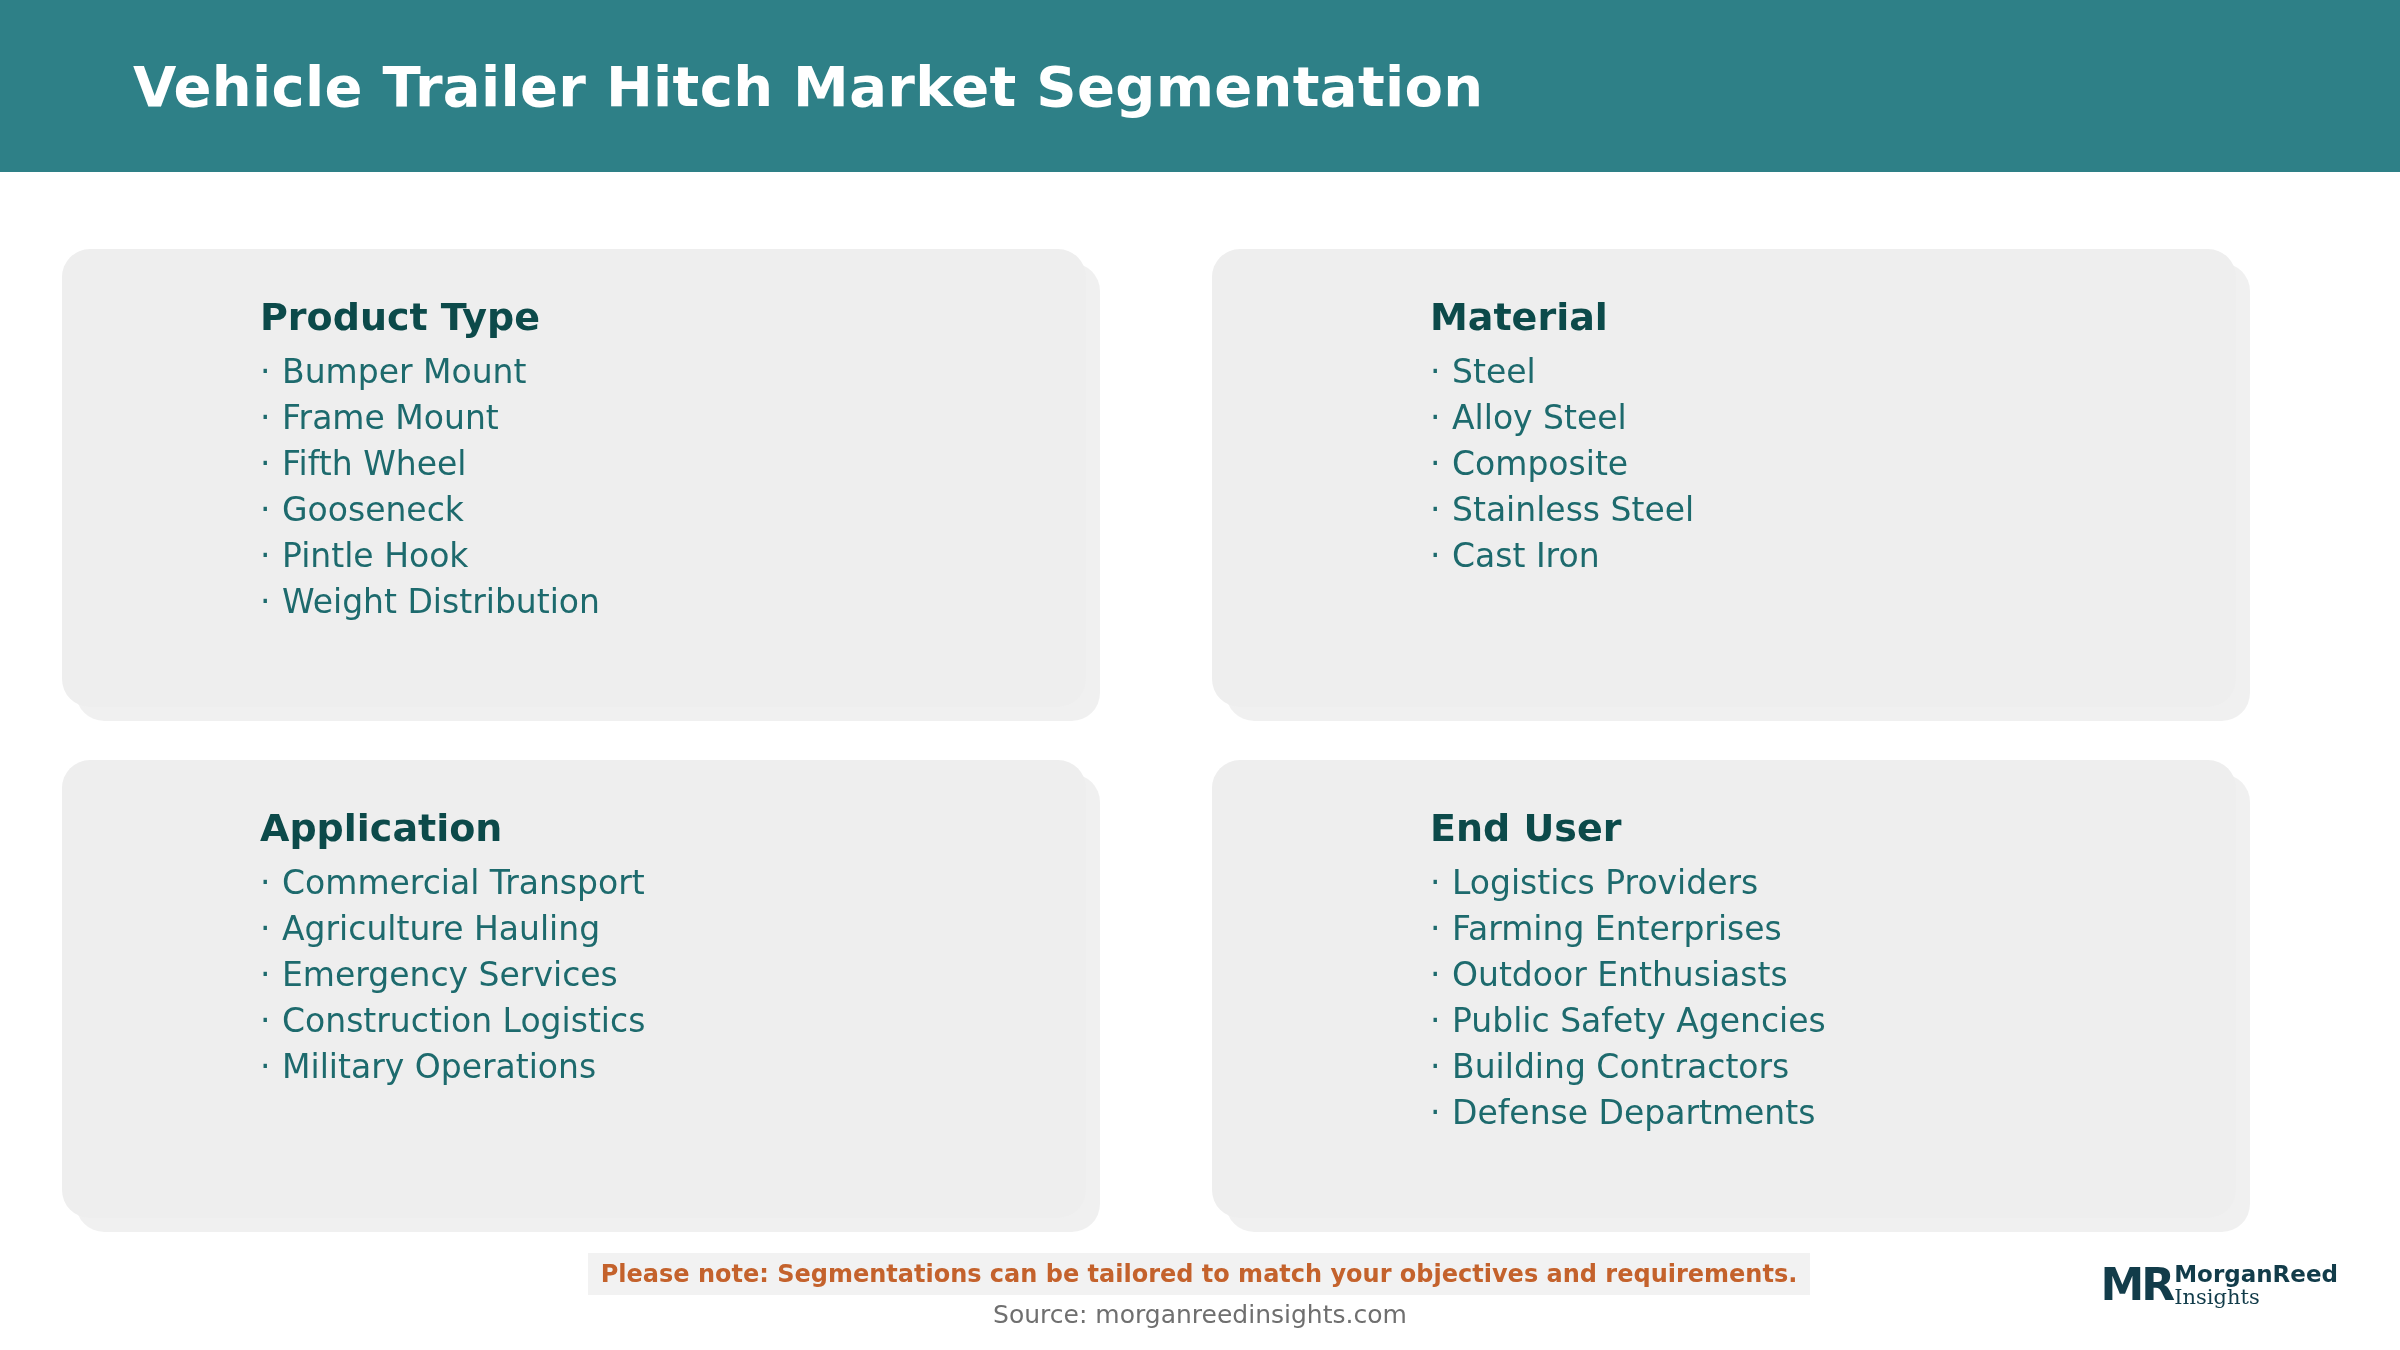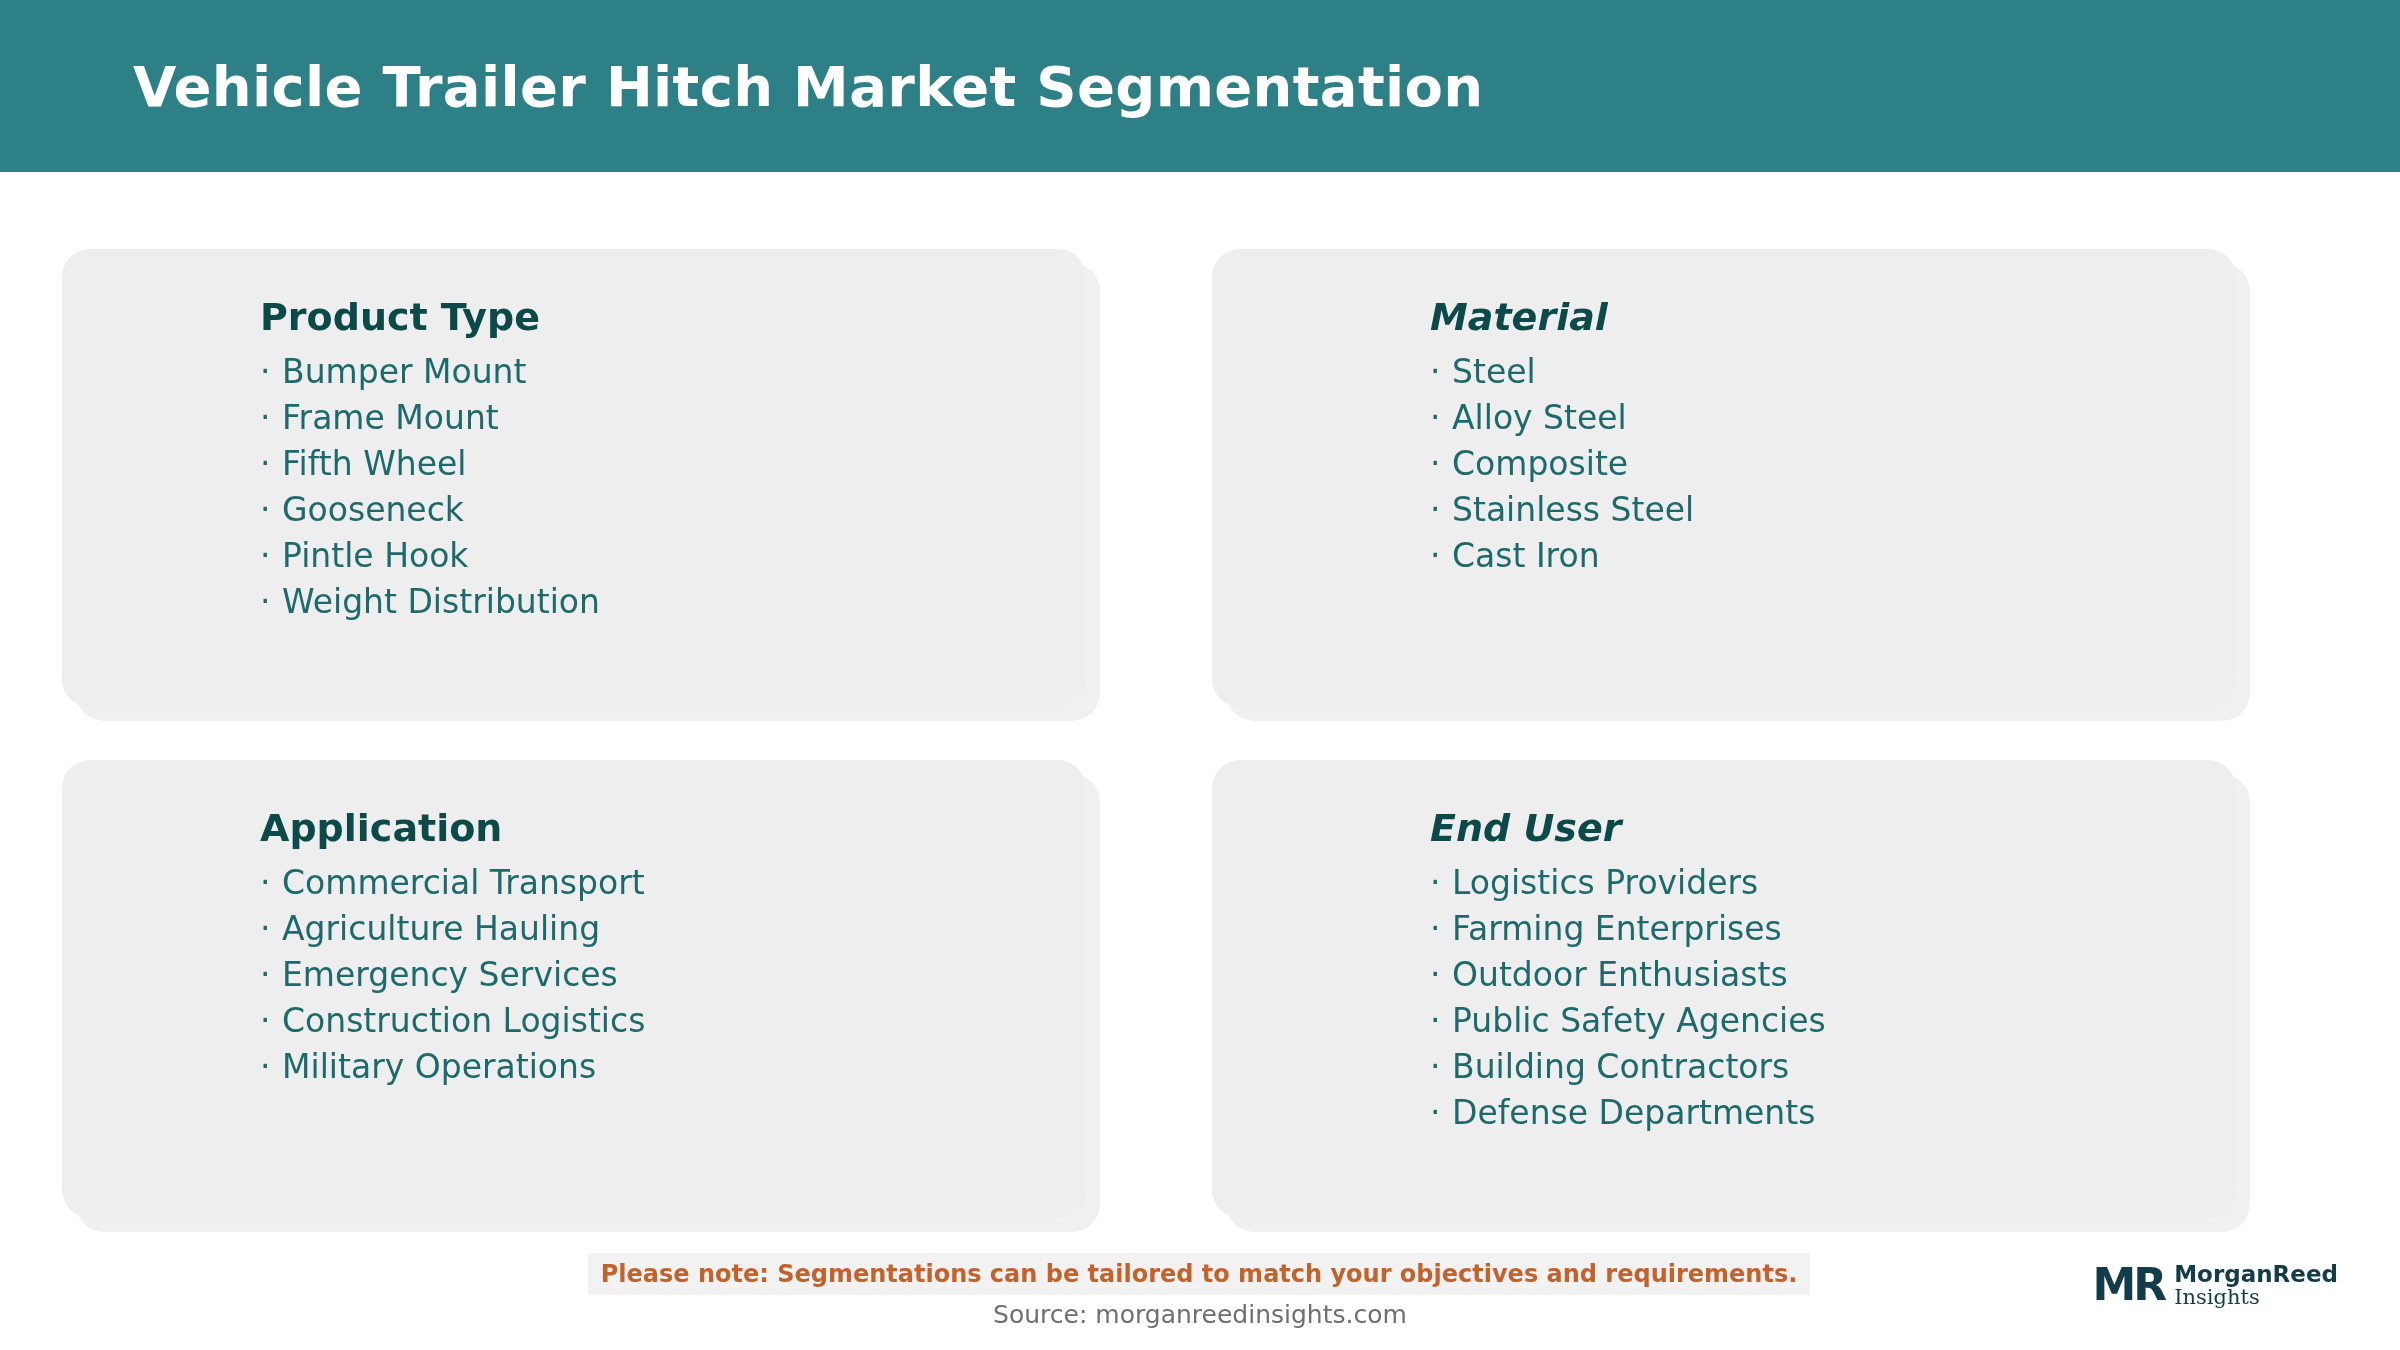--- a/index.html
+++ b/index.html
@@ -58,21 +58,21 @@
   .card-4 { left: 1212px; top: 588px; width: 1024px; height: 458px; }
 
   .card-title {
     color: #0c4a4a;
     font-size: 38px;
     font-weight: bold;
     margin: 0 0 10px 0;
     font-family: "DejaVu Sans", sans-serif;
   }
   .card-1 .card-title, .card-3 .card-title { padding-left: 198px; }
-  .card-2 .card-title, .card-4 .card-title { padding-left: 218px; font-style: italic; }
+  .card-2 .card-title, .card-4 .card-title { padding-left: 218px; }
 
   .card-list {
     list-style: none;
     margin: 0;
     padding: 0;
   }
   .card-1 .card-list, .card-3 .card-list { padding-left: 198px; }
   .card-2 .card-list, .card-4 .card-list { padding-left: 218px; }
 
   .card-list li {
@@ -115,21 +115,21 @@
     font-family: "DejaVu Sans", sans-serif;
   }
 
   
   .logo {
     position: absolute;
     right: 62px;
     top: 1262px;
     display: flex;
     align-items: center;
-    gap: 10px;
+    gap: 2px;
   }
   .logo-mark {
     font-size: 44px;
     font-weight: bold;
     color: #123c4a;
     letter-spacing: -3px;
     line-height: 44px;
     font-family: "DejaVu Sans", sans-serif;
   }
   .logo-text {

